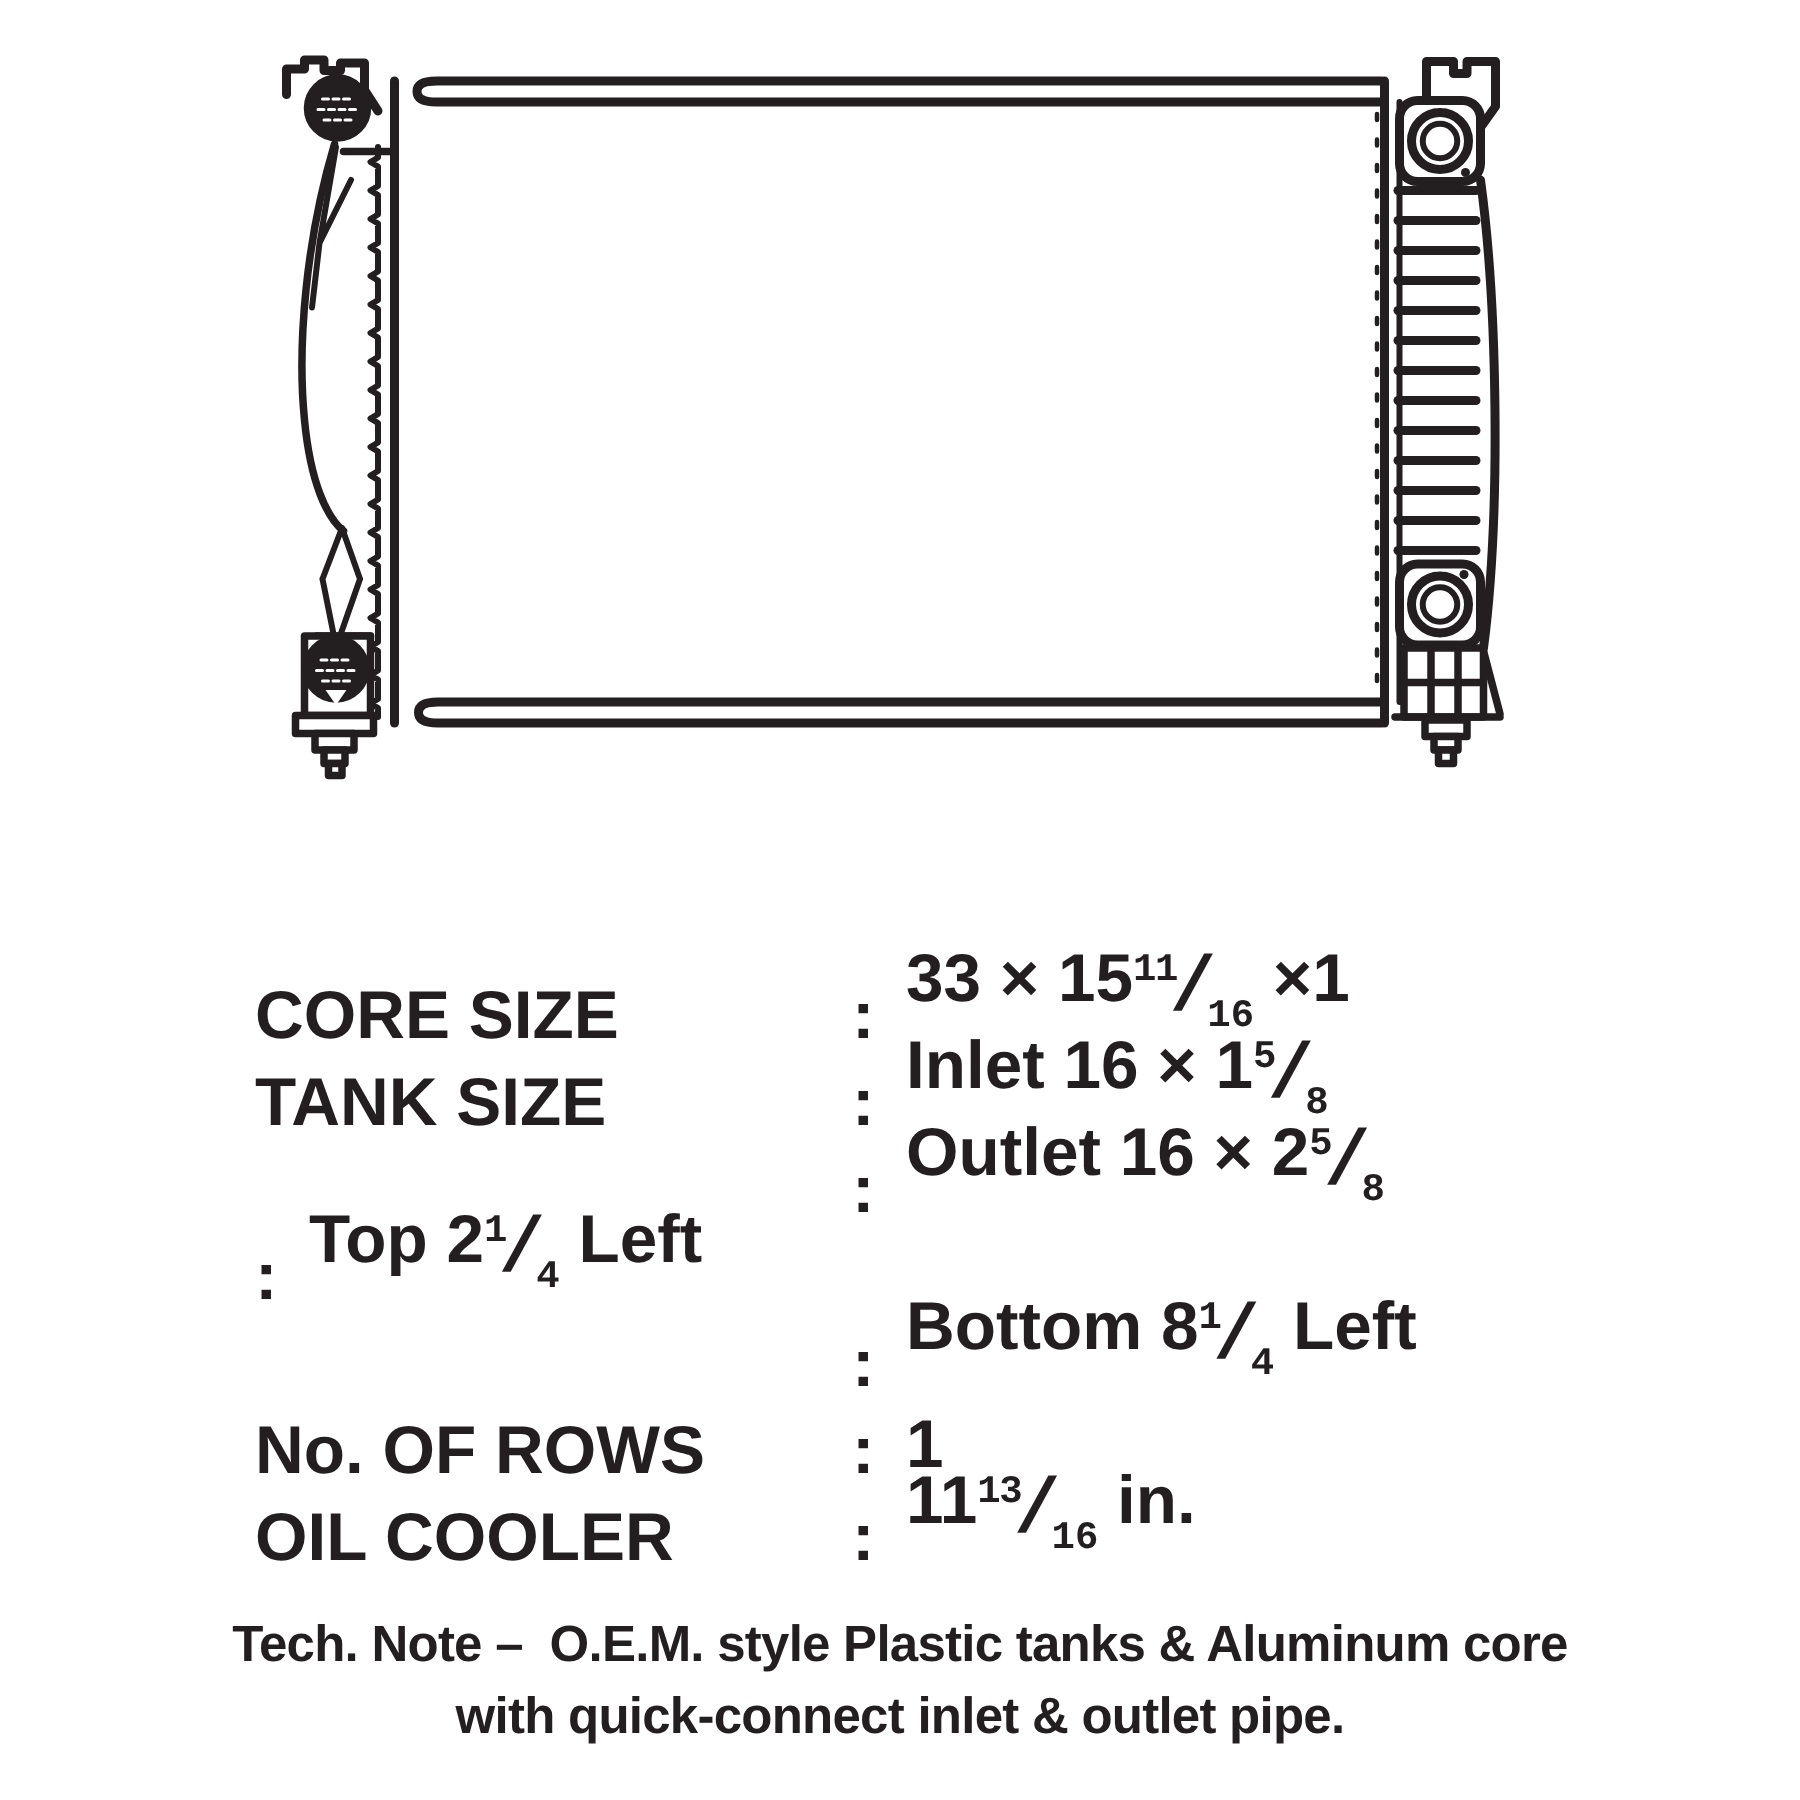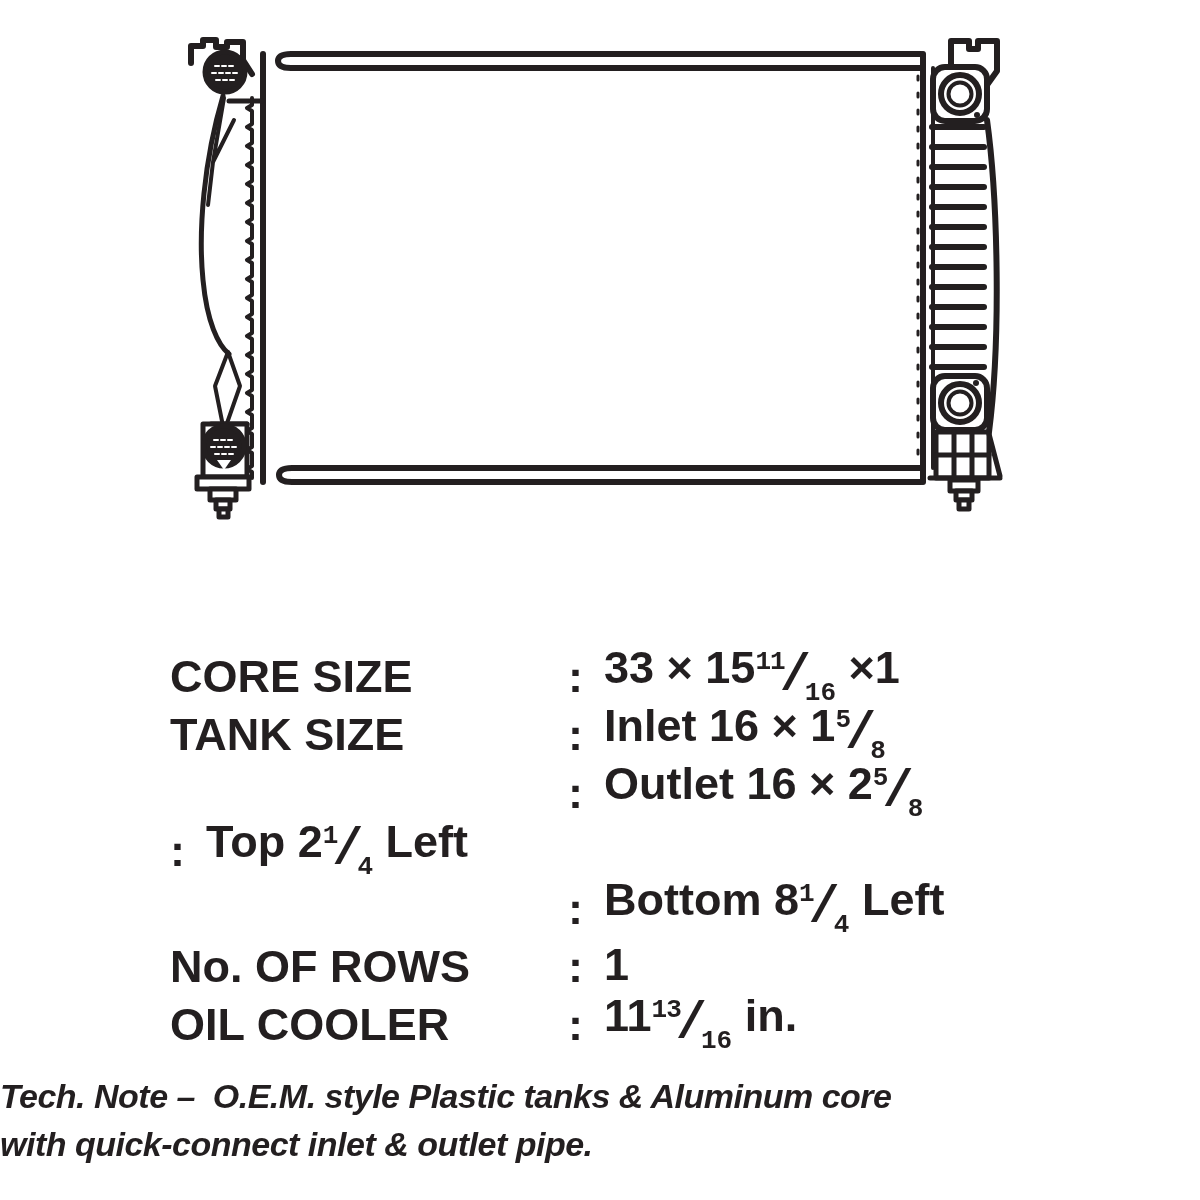--- a/index.html
+++ b/index.html
@@ -1,30 +1,30 @@
 <!DOCTYPE html>
 <html><head>
 <meta charset="utf-8">
 <style>
   html,body{margin:0;padding:0;background:#ffffff;}
   .page{position:relative;width:1200px;height:1200px;background:#ffffff;overflow:hidden;
         font-family:"Liberation Sans",sans-serif;color:#231f20;}
   .diagram{position:absolute;left:0;top:0;}
   .specs{position:absolute;left:170px;top:648px;width:960px;}
-  .row{display:flex;align-items:center;height:58px;white-space:nowrap;
+  .row{display:flex;align-items:flex-end;height:58px;white-space:nowrap;
        font-weight:700;font-size:45px;line-height:58px;letter-spacing:0;}
   .row .label{flex:0 0 398px;}
   .row .colon{flex:0 0 36px;}
   .row .value{flex:1;}
   .frac{display:inline-block;white-space:nowrap;font-family:Liberation Mono, monospace;}
   .fn{display:inline-block;font-size:26px;vertical-align:14px;letter-spacing:-1px;}
   .fs{display:inline-block;font-size:52px;vertical-align:-6px;margin:0 -5px;}
   .fd{display:inline-block;font-size:26px;vertical-align:-17px;margin-left:-1px;}
-  .technote{position:absolute;left:0;top:1072px;width:1200px;
-            font-weight:700;font-size:34px;line-height:48px;letter-spacing:-0.5px;font-style:italic;}
+  .technote{position:absolute;left:0;top:1072px;width:1200px;text-align:center;
+            font-weight:700;font-size:34px;line-height:48px;letter-spacing:-0.5px;}
 </style>
 </head>
 <body>
 
 <div class="page">
 
   <svg class="diagram" width="1200" height="640" viewBox="0 0 1200 640" aria-hidden="true">
     <g stroke="#231f20" fill="none" stroke-linecap="round" stroke-linejoin="round">
 
       <g>

